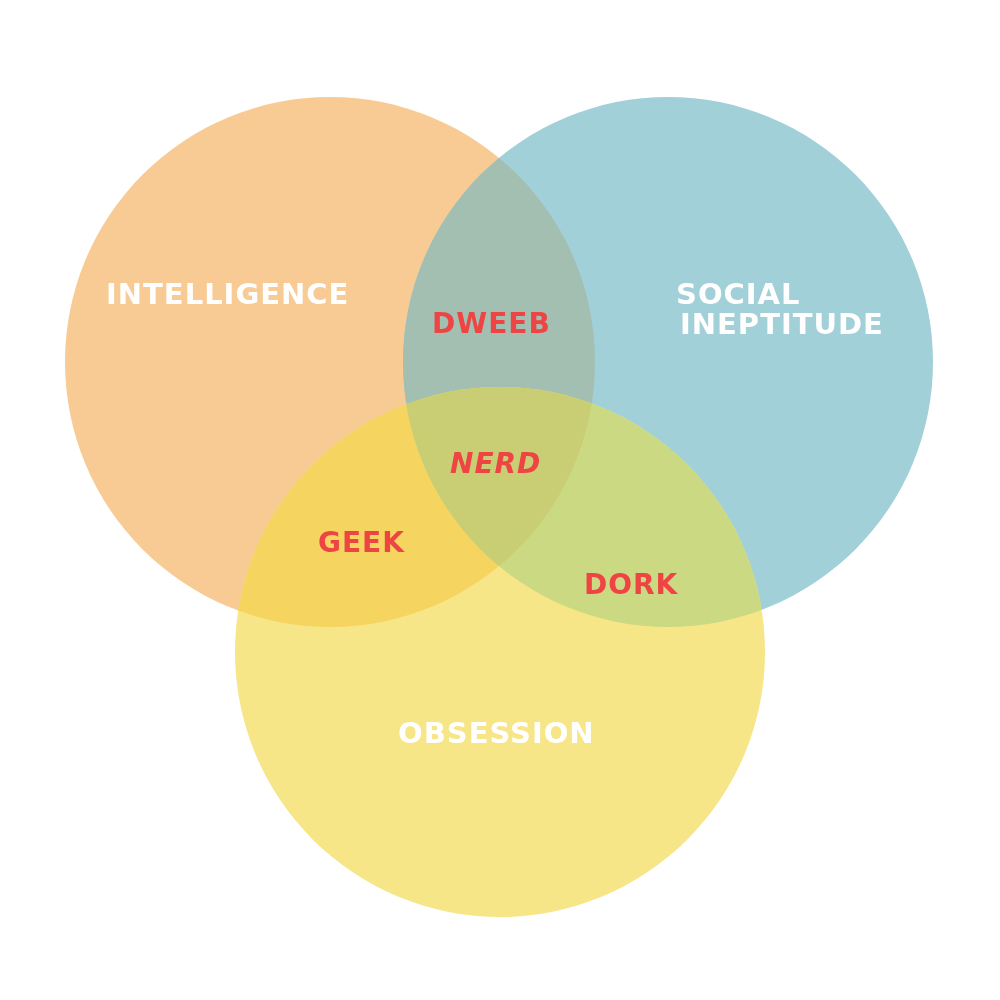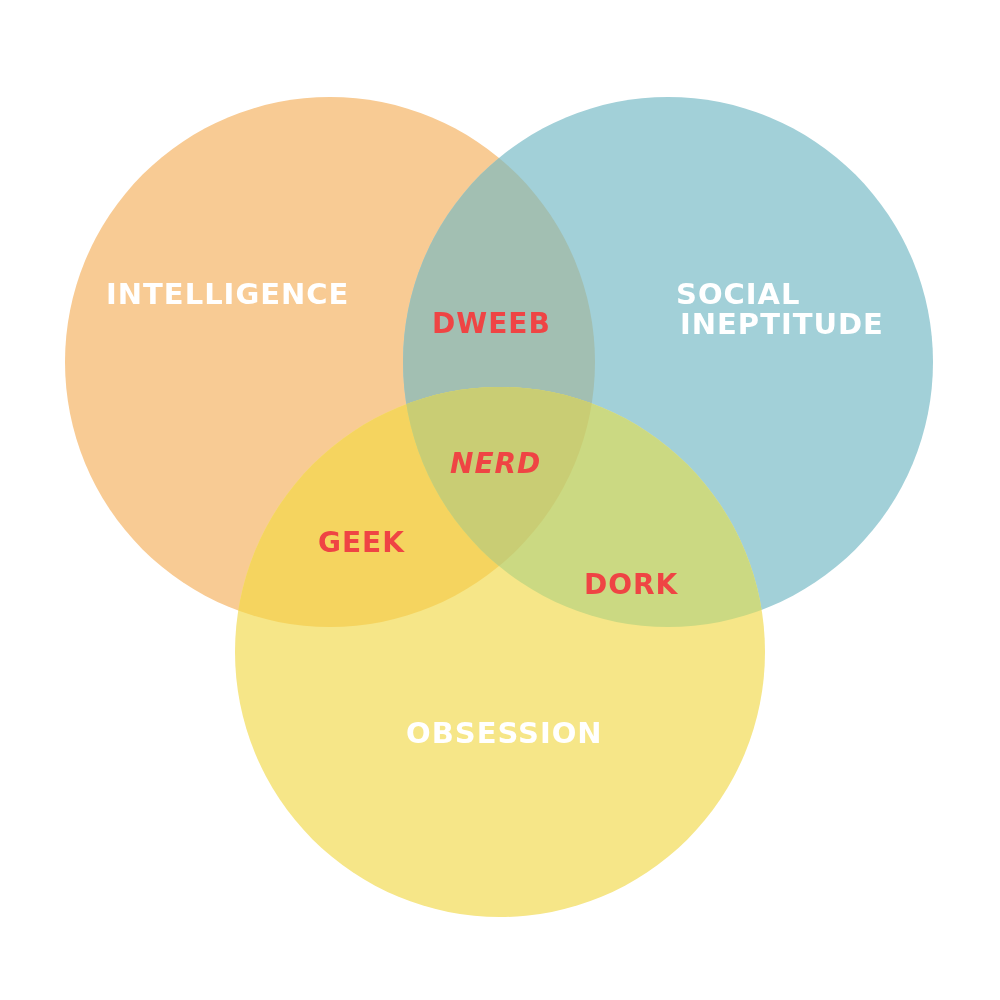--- a/index.html
+++ b/index.html
@@ -49,18 +49,18 @@
       <circle cx="500" cy="652" r="265" fill="#c9cd74"></circle>
     </g>
   </g>
 </svg>
 
 <div class="lbl set" style="left:106px; top:279px;">INTELLIGENCE</div>
 
 <div class="lbl set" style="left:676px; top:279px;text-align:center;">SOCIAL</div>
 <div class="lbl set" style="left:680px; top:309px;">INEPTITUDE</div>
 
-<div class="lbl set" style="left:398px; top:718px;margin-left:8px;">OBSESSION</div>
+<div class="lbl set" style="left:398px; top:718px;">OBSESSION</div>
 
 <div class="lbl ov" style="left:432px; top:309px;">DWEEB</div>
 <div class="lbl ov" style="left:450px; top:449px;font-style:italic;">NERD</div>
 <div class="lbl ov" style="left:318px; top:528px;">GEEK</div>
 <div class="lbl ov" style="left:584px; top:529px;margin-top:41px;">DORK</div>
 
 </body></html>

